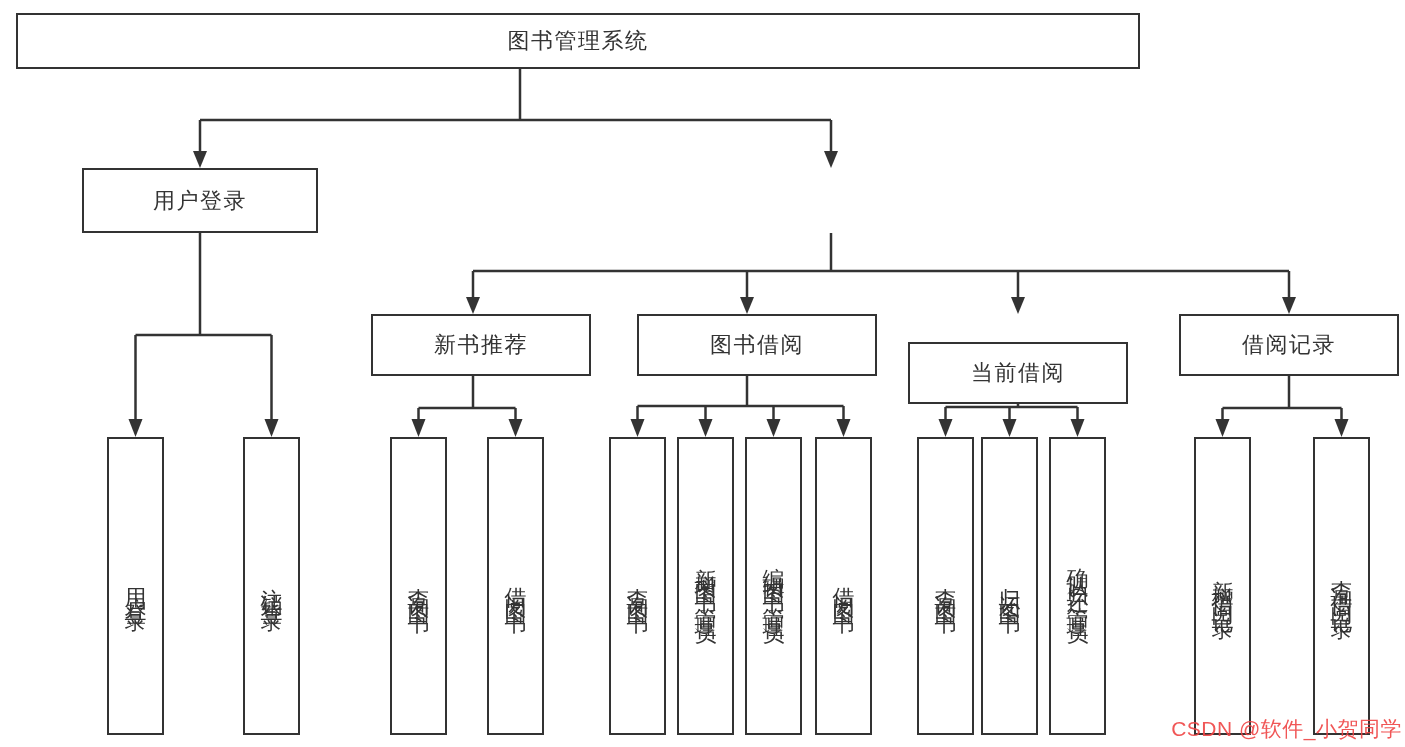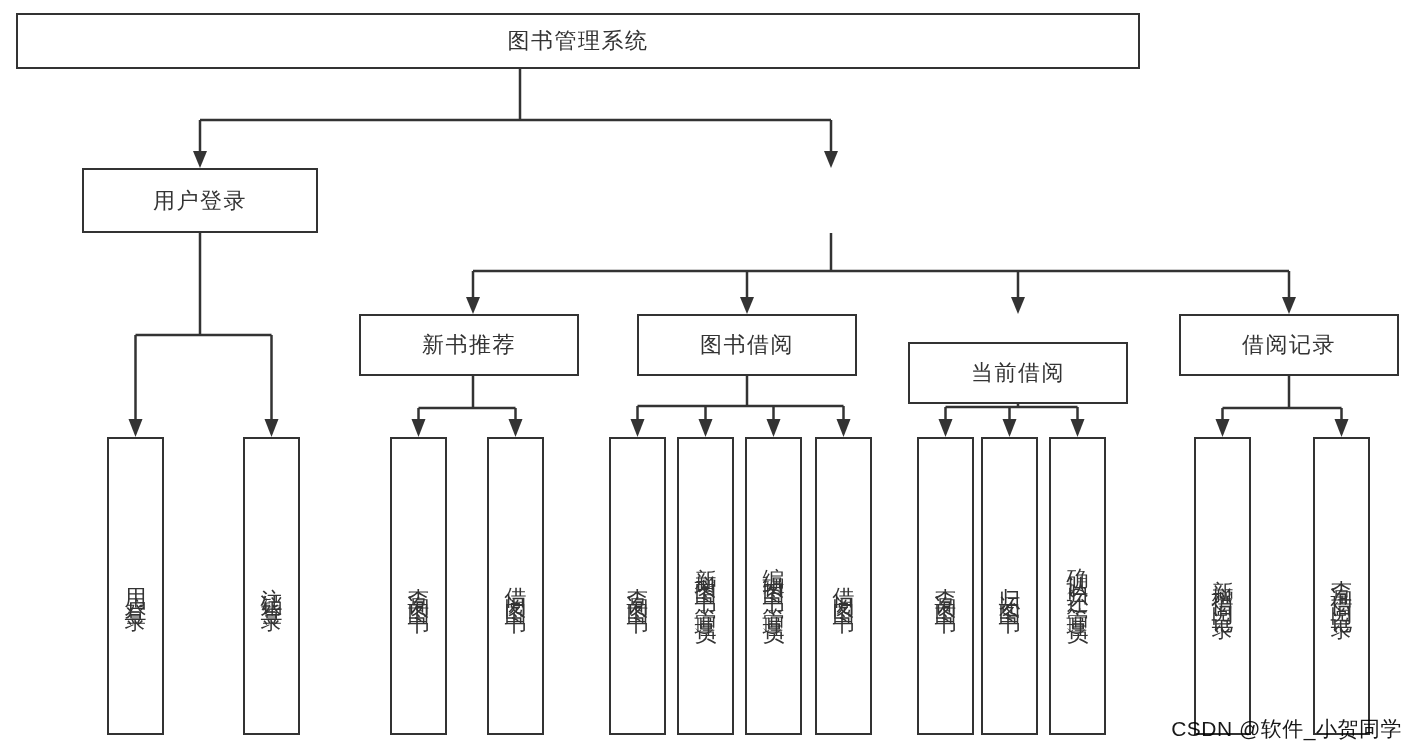--- a/index.html
+++ b/index.html
@@ -13,21 +13,21 @@
     border:2.5px solid #333333;display:flex;align-items:center;justify-content:center;
     z-index:2;
   }
   .hlabel{font-size:22px;letter-spacing:1.5px;white-space:nowrap;color:#333333;}
   .vlabel{
     writing-mode:vertical-rl;text-orientation:mixed;
     font-size:22px;letter-spacing:8px;line-height:1;color:#333333;white-space:nowrap;
   }
   .watermark{
     position:absolute;right:3px;bottom:4px;z-index:5;
-    font-size:21px;letter-spacing:0.5px;color:#000000;opacity:0.9;white-space:nowrap;
+    font-size:21px;letter-spacing:0.5px;color:#ef4444;opacity:0.9;white-space:nowrap;
   }
   .wire{stroke:#333333;stroke-width:2.5;fill:none;}
   .head{fill:#333333;stroke:none;}
 </style>
 </head>
 <body>
 
 <div class="canvas">
 
   <svg class="wires" viewBox="0 0 1405 747" aria-hidden="true">
@@ -93,24 +93,24 @@
   </svg>
 
   <div class="node" style="left:16px;top:13px;width:1124px;height:56px;">
     <span class="hlabel">图书管理系统</span>
   </div>
 
   <div class="node" style="left:82px;top:168px;width:236px;height:65px;">
     <span class="hlabel">用户登录</span>
   </div>
 
-  <div class="node" style="left:359px;top:314px;width:220px;height:62px;">
+  <div class="node" style="left:371px;top:314px;width:220px;height:62px;">
     <span class="hlabel">新书推荐</span>
   </div>
-  <div class="node" style="left:637px;top:314px;width:220px;height:62px;">
+  <div class="node" style="left:637px;top:314px;width:240px;height:62px;">
     <span class="hlabel">图书借阅</span>
   </div>
   <div class="node" style="left:908px;top:314px;width:220px;height:62px;margin-top:28px;">
     <span class="hlabel">当前借阅</span>
   </div>
   <div class="node" style="left:1179px;top:314px;width:220px;height:62px;">
     <span class="hlabel">借阅记录</span>
   </div>
 
   <div class="node" style="left:107px;top:437px;width:57px;height:298px;">

